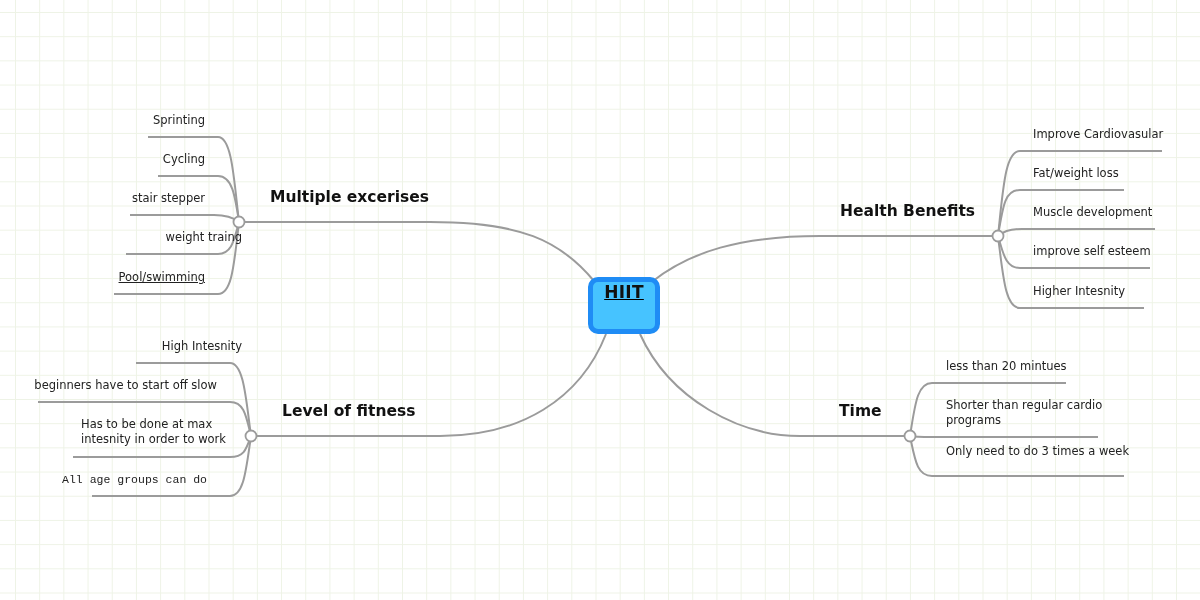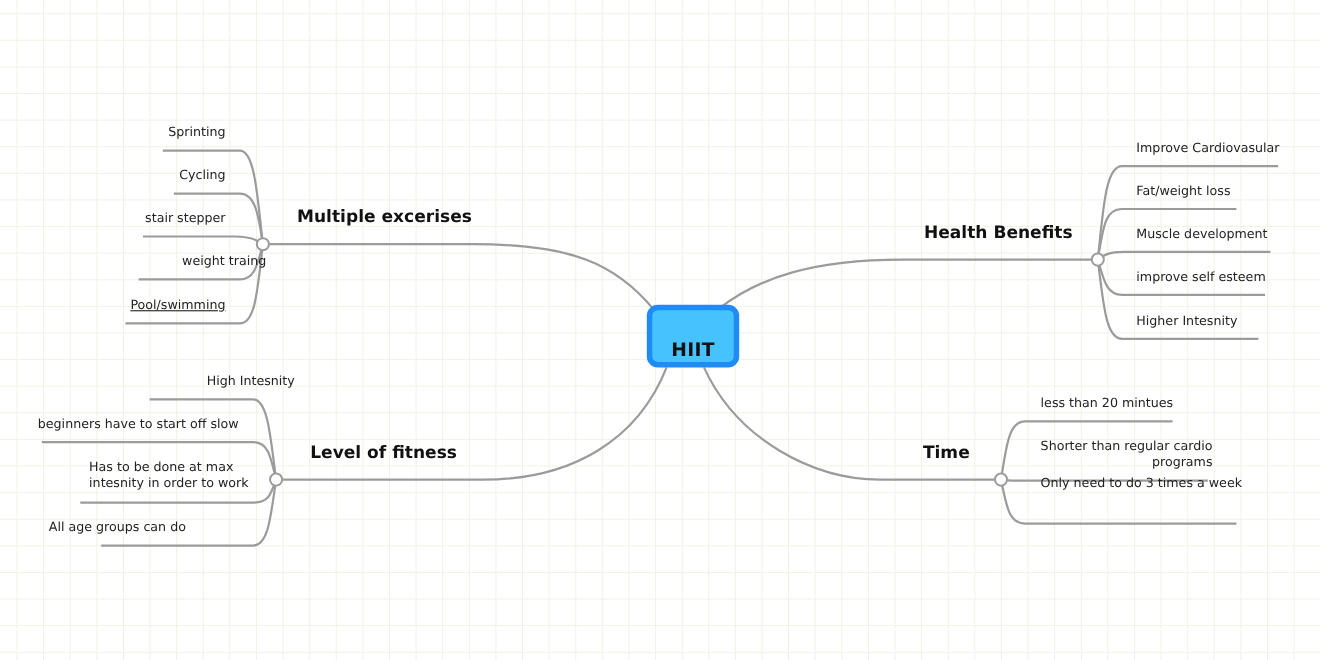--- a/index.html
+++ b/index.html
@@ -6,28 +6,28 @@
   body{width:1200px;height:600px;overflow:hidden;position:relative;
     background-color:#ffffff;
     background-image:
       linear-gradient(to right, #eef3e6 1px, transparent 1px),
       linear-gradient(to bottom, #eef3e6 1px, transparent 1px);
     background-size:24.2px 24.2px;
     background-position:15px 12px;
     font-family:"DejaVu Sans","Liberation Sans",sans-serif;}
   #canvas{position:absolute;left:0;top:0;width:1200px;height:600px;}
   svg.lines{position:absolute;left:0;top:0;}
-  .root{position:absolute;left:588px;top:277px;width:84px;height:57px;box-sizing:border-box;
+  .root{position:absolute;left:588px;top:277px;width:72px;height:57px;box-sizing:border-box;
     background:#46c3ff;border:5px solid #1f8cf5;border-radius:10px;
-    display:flex;align-items:flex-end;justify-content:center;}
+    display:flex;align-items:flex-start;justify-content:center;text-decoration:underline;}
   .root span{font-weight:bold;font-size:17px;color:#111;letter-spacing:0.3px;}
   .branch-title{position:absolute;font-weight:bold;font-size:15.5px;color:#111;white-space:nowrap;}
   .leaf{position:absolute;font-size:11.5px;color:#222;white-space:nowrap;line-height:15px;}
   .leaf.r{text-align:right;}
-  .leaf.l{text-align:right;}
+  .leaf.l{text-align:left;}
 </style>
 </head>
 <body>
 
 <div id="canvas">
   <svg class="lines" width="1200" height="600">
     <g fill="none" stroke="#9b9b9b" stroke-width="2">
 
       <path d="M594 281 C 560 240, 520 222, 430 222 L 245 222"></path>
 
@@ -80,23 +80,23 @@
   <div class="leaf r" style="right:995px;top:191px;">stair stepper</div>
   <div class="leaf r" style="right:958px;top:230px;">weight traing</div>
   <div class="leaf r" style="right:995px;top:270px;text-decoration:underline;">Pool/swimming</div>
 
   <div class="leaf l" style="left:1033px;top:127px;">Improve Cardiovasular</div>
   <div class="leaf l" style="left:1033px;top:166px;">Fat/weight loss</div>
   <div class="leaf l" style="left:1033px;top:205px;">Muscle development</div>
   <div class="leaf l" style="left:1033px;top:244px;">improve self esteem</div>
   <div class="leaf l" style="left:1033px;top:284px;">Higher Intesnity</div>
 
-  <div class="leaf r" style="right:932px;top:339px;">High Intesnity</div>
+  <div class="leaf r" style="right:958px;top:339px;">High Intesnity</div>
   <div class="leaf r" style="right:983px;top:378px;">beginners have to start off slow</div>
   <div class="leaf" style="left:81px;top:417px;white-space:pre;">Has to be done at max
 intesnity in order to work</div>
-  <div class="leaf r" style="right:1031px;top:472px;">All age groups can do</div>
+  <div class="leaf r" style="right:993px;top:472px;font-family:Liberation Mono, monospace;">All age groups can do</div>
 
   <div class="leaf l" style="left:946px;top:359px;">less than 20 mintues</div>
   <div class="leaf l" style="left:946px;top:398px;white-space:pre;">Shorter than regular cardio
 programs</div>
-  <div class="leaf l" style="left:946px;top:432px;">Only need to do 3 times a week</div>
+  <div class="leaf l" style="left:946px;top:444px;">Only need to do 3 times a week</div>
 </div>
 
 </body></html>

